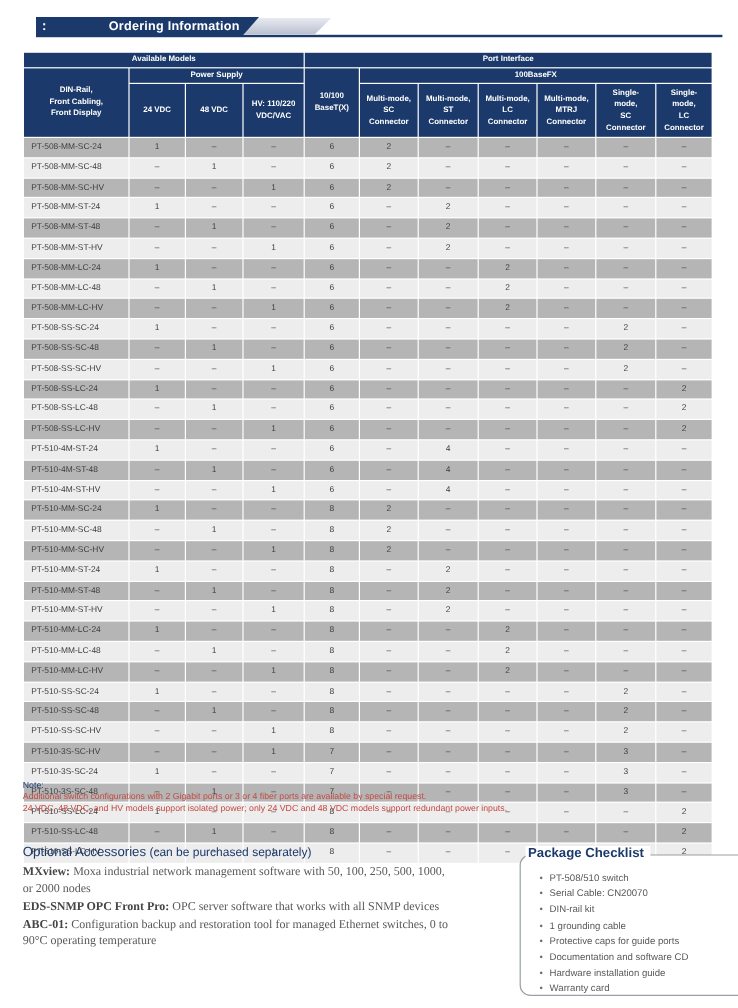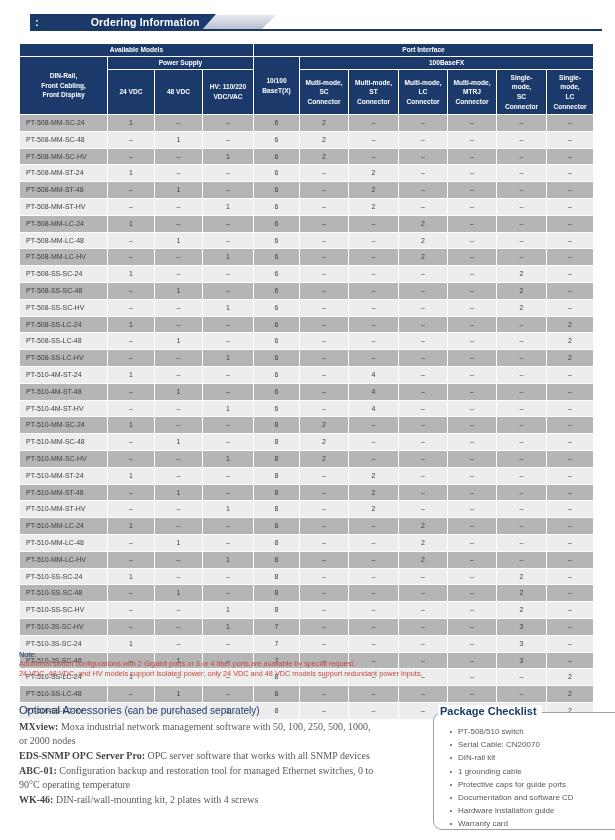--- a/index.html
+++ b/index.html
@@ -601,23 +601,22 @@
     <div class="red">Additional switch configurations with 2 Gigabit ports or 3 or 4 fiber ports are available by special request.</div>
     <div class="red">24 VDC, 48 VDC, and HV models support isolated power; only 24 VDC and 48 VDC models support redundant power inputs.</div>
   </div>
 
   <div class="accessories">
     <div class="acc-title">
       <b>Optional Accessories</b><span class="sub"> (can be purchased separately)</span>
     </div>
     <div class="acc-list">
         <div class="acc-line"><b>MXview:</b><span> Moxa industrial network management software with 50, 100, 250, 500, 1000, or 2000 nodes</span></div>
-        <div class="acc-line"><b>EDS-SNMP OPC Server Pro:</b><span> OPC server software that works with all SNMP devices</span></div>
+        <div class="acc-line"><b>EDS-SNMP OPC Front Pro:</b><span> OPC server software that works with all SNMP devices</span></div>
         <div class="acc-line"><b>ABC-01:</b><span> Configuration backup and restoration tool for managed Ethernet switches, 0 to 90°C operating temperature</span></div>
-        <div class="acc-line"><b>WK-46:</b><span> DIN-rail/wall-mounting kit, 2 plates with 4 screws</span></div>
       </div>
   </div>
 
   <div class="checklist">
     <span class="cl-title">Package Checklist</span>
     <ul class="cl-list">
         <li>
           <span class="bullet">•</span>
           <span>PT-508/510 switch</span>
         </li>

